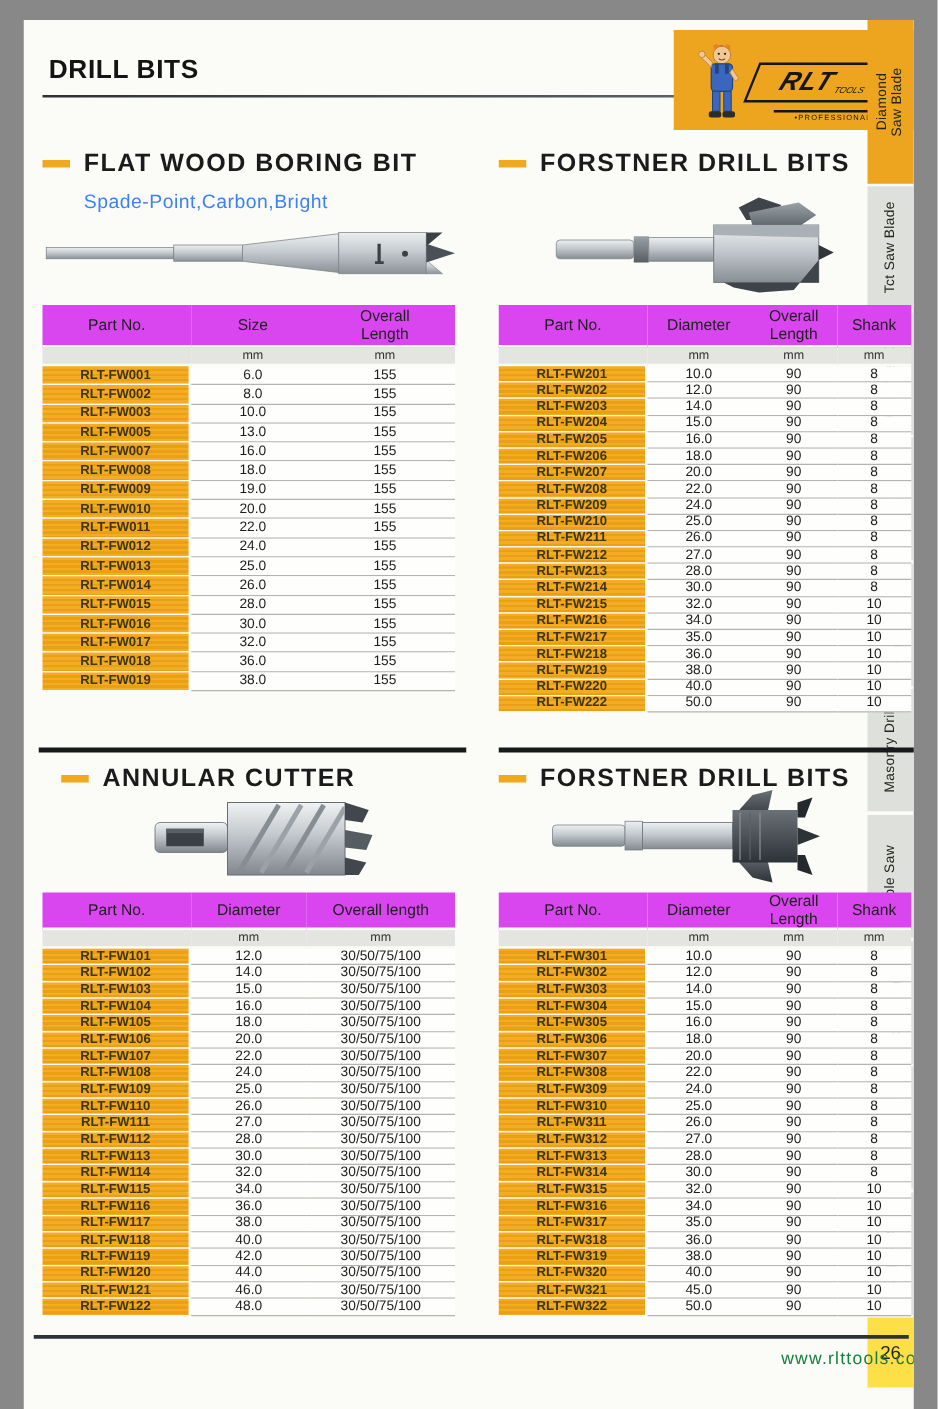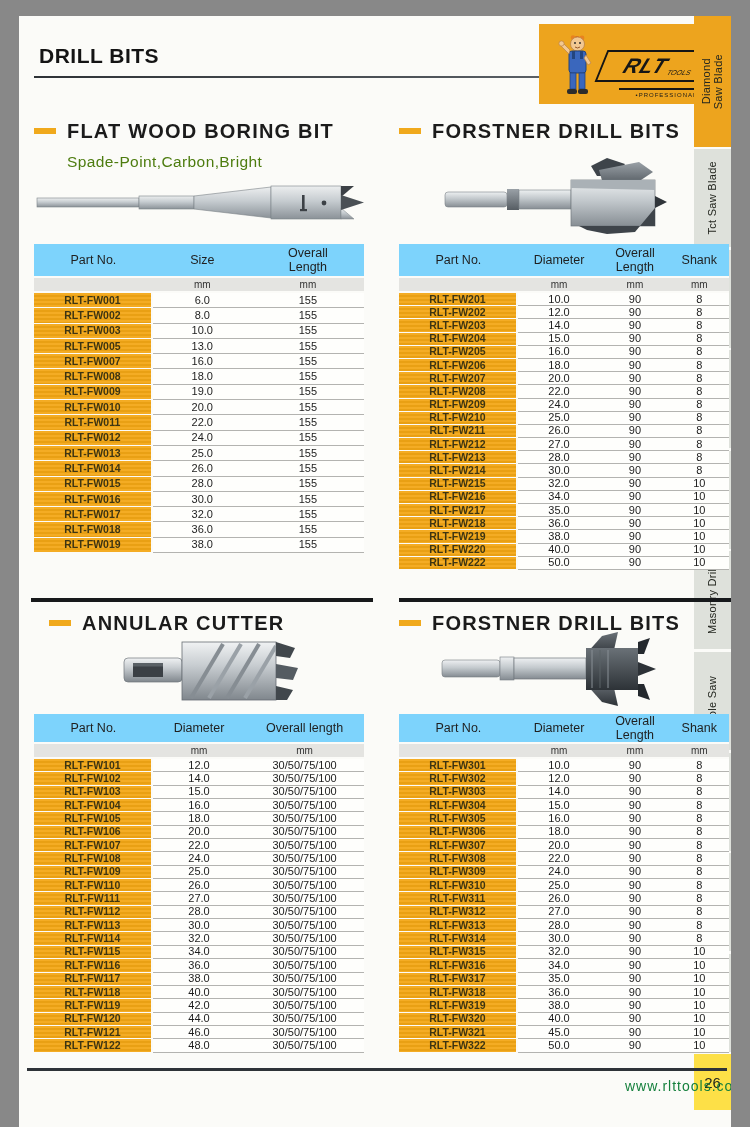--- a/index.html
+++ b/index.html
@@ -21,33 +21,33 @@
   .sidebar { position:absolute; right:0; top:0; width:37px; height:1127px; }
   .side-tab { position:absolute; right:0; width:37px; background:#DEE1DB; display:flex; align-items:center; justify-content:center; }
   .side-tab.active { background:#EDA41E; }
   .side-tab span { writing-mode:vertical-rl; transform:rotate(180deg); white-space:pre-line; font-size:11px; line-height:11.5px; color:#23261f; text-align:center; letter-spacing:.3px; }
   .page-num-box { position:absolute; right:0; top:1038px; width:37px; height:56px; background:#fde047; display:flex; align-items:center; justify-content:center; font-size:15px; color:#23261f; }
 
   
   .sec-head { position:absolute; display:flex; align-items:flex-start; }
   .sec-dash { width:22px; height:6px; background:#F0A91C; margin-top:8px; margin-right:11px; flex:0 0 auto; }
   .sec-title { font-size:20px; letter-spacing:1.2px; color:#1b1b1b;font-weight:bold; }
-  .sec-sub { position:absolute; font-size:15.5px; letter-spacing:.4px; color:#4d7c0f; }
+  .sec-sub { position:absolute; font-size:15.5px; letter-spacing:.4px; color:#3b82f6; }
 
   .divider { position:absolute; height:4px; background:#17191b; }
   .footer-rule { position:absolute; left:8px; top:1052px; width:700px; height:3px; background:#2e3338; }
   .website { position:absolute; left:477px; top:1062px; width:250px; text-align:right; font-size:14px; letter-spacing:1px; color:#15803d; }
 
   
   .prod-img { position:absolute; }
 
   
   .tbl-wrap { position:absolute; width:330px; }
   table.cat-table { width:100%; border-collapse:separate; border-spacing:0; table-layout:fixed; }
-  table.cat-table th { background:#7dd3fc; font-weight:normal; font-size:12.5px; color:#1f1f1f; text-align:center; vertical-align:middle; height:34px; white-space:pre-line; line-height:14px; border-bottom:2px solid #FBFBF8; }
+  table.cat-table th { background:#d946ef; font-weight:normal; font-size:12.5px; color:#1f1f1f; text-align:center; vertical-align:middle; height:34px; white-space:pre-line; line-height:14px; border-bottom:2px solid #FBFBF8; }
   table.t-bottom th { height:30px; }
   tr.units td { background:#E4E4E1; font-size:10px; color:#333; text-align:center; height:15px; line-height:10px; border-bottom:2px solid #FBFBF8; }
   tr.data td { font-size:11px; line-height:11px; color:#1c1c1c; text-align:center; vertical-align:middle; }
   tr.data td.val { border-bottom:1px solid #b3b3b0; background:#FEFEFC; }
   tr.data td.part {
     background:repeating-linear-gradient(180deg,#F4AC24 0px,#F4AC24 2px,#E9A014 2px,#E9A014 4px);
     color:#3e3512; font-weight:bold; font-size:10.5px;
     border-bottom:1px solid #FBFBF8; border-right:2px solid #FBFBF8;
   }
   table.t1 tr.data { height:15.3px; }

